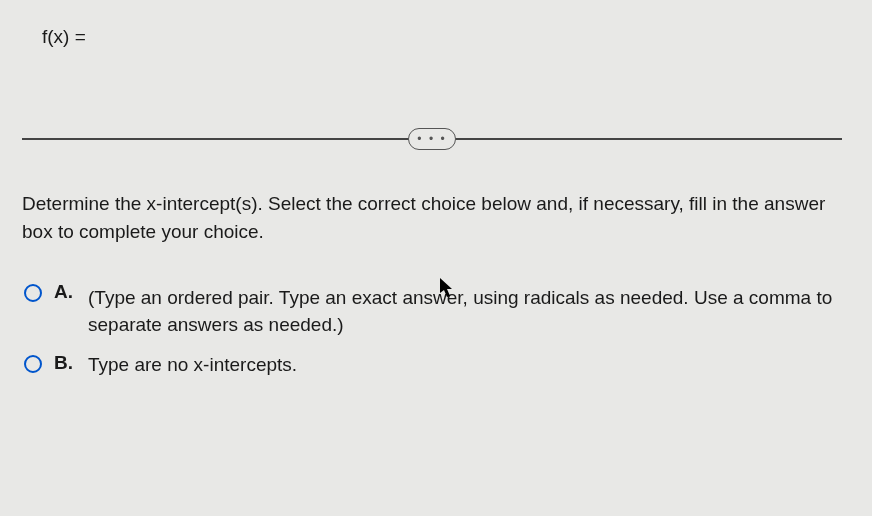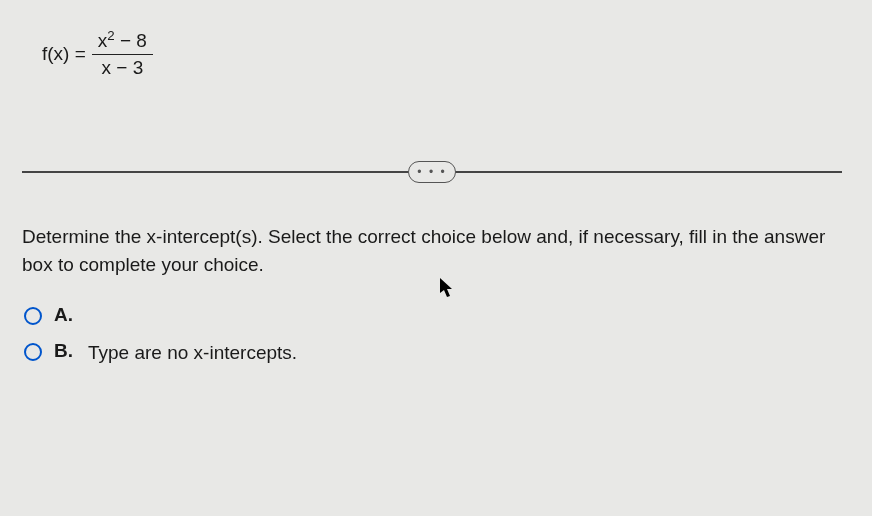--- a/index.html
+++ b/index.html
@@ -63,21 +63,21 @@
     display: flex;
     align-items: center;
     justify-content: center;
     letter-spacing: 2px;
     font-size: 12px;
     color: #555;
     cursor: pointer;
   }
   .question-text {
     line-height: 1.45;
-    margin-bottom: 26px;
+    margin-bottom: 36px;
   }
   .choice {
     display: flex;
     align-items: flex-start;
     margin-bottom: 14px;
     padding-left: 2px;
   }
   .radio {
     flex: 0 0 auto;
     width: 18px;
@@ -118,42 +118,36 @@
     pointer-events: none;
   }
 </style>
 </head>
 <body>
 
 <div class="page">
 
   <div class="equation">
     <span class="lhs">f(x) =</span>
-    <span class="frac">
-      <span class="num">
-        <span>x</span><sup>2</sup><span> − 8</span>
-      </span>
-      <span class="line"></span>
-      <span class="den">x − 3</span>
-    </span>
   </div>
 
   <div class="divider-wrap">
     <hr class="hr">
     <div class="pill">
       <span>• • •</span>
     </div>
   </div>
 
   <div class="question-text">Determine the x-intercept(s). Select the correct choice below and, if necessary, fill in the answer box to complete your choice.</div>
 
   <div class="choice">
     <div class="radio"></div>
     <div class="choice-letter">A.</div>
     <div class="choice-body">
+      <div class="choice-note">(Type an ordered pair. Type an exact answer, using radicals as needed. Use a comma to separate answers as needed.)</div>
     </div>
   </div>
 
   <div class="choice">
     <div class="radio"></div>
     <div class="choice-letter">B.</div>
     <div class="choice-body">
       <div class="choice-main">Type are no x-intercepts.</div>
     </div>
   </div>

